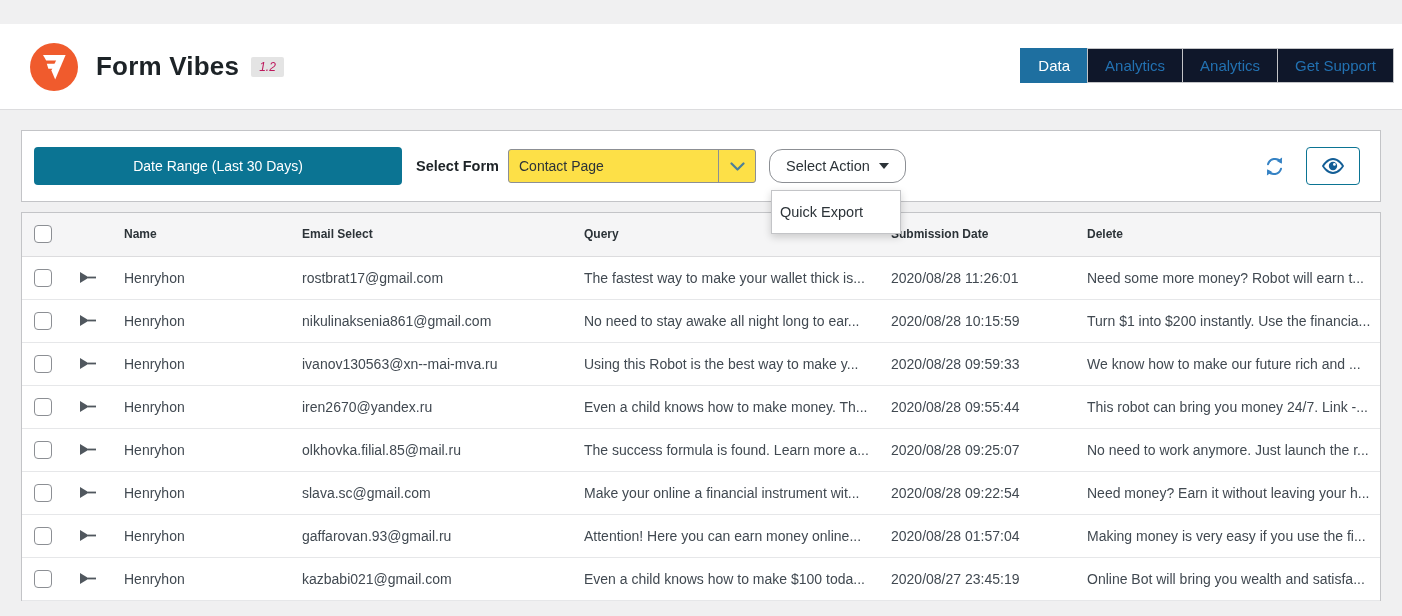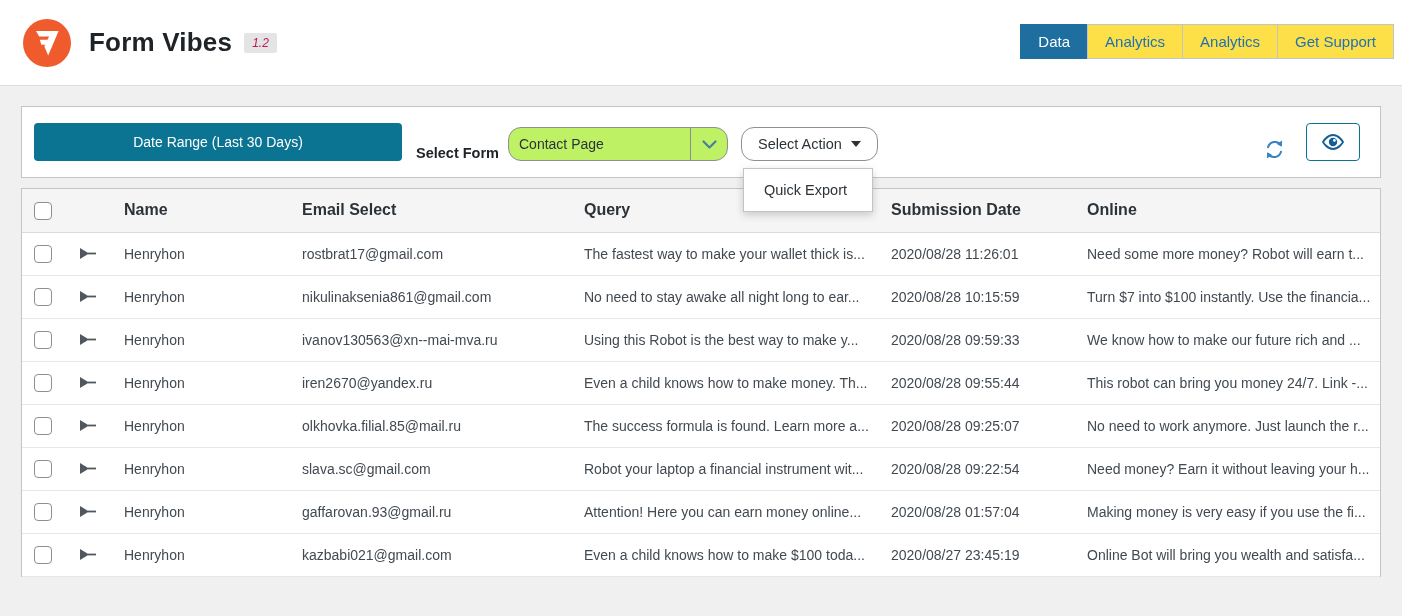--- a/index.html
+++ b/index.html
@@ -1,48 +1,48 @@
 <!DOCTYPE html>
 <html><head>
 <meta charset="utf-8">
 <style>
   * { margin:0; padding:0; box-sizing:border-box; }
   html,body { width:1402px; height:616px; overflow:hidden; }
   body { background:#f0f0f1; font-family:"Liberation Sans", sans-serif; color:#3c434a; }
 
   
-  .topbar { height:86px; background:#fff; border-bottom:1px solid #dcdcde; display:flex; align-items:center; padding-left:23px; position:relative; }
+  .topbar { height:86px; background:#fff; border-bottom:1px solid #dcdcde; display:flex; align-items:center; padding-left:30px; position:relative;margin-top:24px; }
   .logo { width:48px; height:48px; flex:0 0 auto; }
   .app-title { font-size:26px; font-weight:700; color:#1d2327; margin-left:18px; letter-spacing:.2px; }
   .version-badge { margin-left:12px; background:#e4e4e4; color:#be185d; font-size:12px; font-style:italic; padding:3px 8px; border-radius:2px; }
   .tabs { position:absolute; right:8px; top:24px; display:flex; }
-  .tab { padding:8px 17px; font-size:15px; background:#fde047; color:#2271b1; border:1px solid #c3c4c7; margin-left:-1px; cursor:pointer; white-space:nowrap; }
+  .tab { padding:8px 17px; font-size:15px; background:#0f172a; color:#2271b1; border:1px solid #c3c4c7; margin-left:-1px; cursor:pointer; white-space:nowrap; }
   .tab.active { background:#1e6fa0; color:#fff; border-color:#1e6fa0; }
 
   
-  .toolbar { margin:20px 21px 0; background:#fff; border:1px solid #c3c4c7; padding:16px 12px; display:flex; align-items:flex-end; position:relative; }
+  .toolbar { margin:20px 21px 0; background:#fff; border:1px solid #c3c4c7; padding:16px 12px; display:flex; align-items:center; position:relative; }
   .date-range-btn { width:368px; height:38px; background:#0b7493; color:#fff; border:none; border-radius:4px; font-size:14px; font-family:inherit; cursor:pointer; }
   .select-form-label { font-weight:700; font-size:14.5px; color:#1d2327; margin-left:14px; white-space:nowrap; }
-  .form-select { margin-left:9px; width:220px; height:34px; border:1px solid #8c8f94; border-radius:13px; display:flex; align-items:center; background:#bef264; cursor:pointer; }
+  .form-select { margin-left:9px; width:248px; height:34px; border:1px solid #8c8f94; border-radius:3px; display:flex; align-items:center; background:#fde047; cursor:pointer; }
   .form-select .value { flex:1; padding-left:10px; font-size:14px; color:#2c3338; white-space:nowrap; overflow:hidden; }
   .form-select .chev { width:37px; height:100%; border-left:1px solid #8c8f94; display:flex; align-items:center; justify-content:center; }
   .action-wrap { position:relative; margin-left:13px; }
   .action-btn { height:34px; padding:0 16px; background:#fff; border:1px solid #8c8f94; border-radius:13px; font-size:14.5px; color:#2c3338; font-family:inherit; cursor:pointer; display:flex; align-items:center; }
   .caret { width:0; height:0; border-left:5px solid transparent; border-right:5px solid transparent; border-top:6px solid #2c3338; margin-left:9px; }
   .action-menu { position:absolute; left:2px; top:41px; width:130px; background:#fff; border:1px solid #c3c4c7; box-shadow:0 3px 8px rgba(0,0,0,.18); z-index:30; }
-  .action-menu .item { padding:13px 20px; font-size:14.5px; color:#2c3338; cursor:pointer; white-space:nowrap; }
+  .action-menu .item { padding:13px 8px; font-size:14.5px; color:#2c3338; cursor:pointer; white-space:nowrap; }
   .tool-spacer { flex:1; }
   .refresh-btn { background:none; border:none; cursor:pointer; margin-right:20px; display:flex; align-items:center; }
   .eye-btn { width:54px; height:38px; background:#fff; border:1px solid #0b7493; border-radius:4px; display:flex; align-items:center; justify-content:center; cursor:pointer; margin-right:8px; }
 
   
   .table-card { margin:10px 21px 0; background:#fff; border:1px solid #c3c4c7; border-bottom:none; }
   table { width:100%; border-collapse:collapse; table-layout:fixed; }
   col.c-cb{width:44px;} col.c-flag{width:46px;} col.c-name{width:178px;} col.c-email{width:282px;} col.c-query{width:307px;} col.c-date{width:196px;} col.c-subj{width:auto;}
-  thead th { background:#f5f5f6; border-bottom:1px solid #dcdcde; height:43px; text-align:left; font-size:16px; font-weight:700; color:#2c3338; padding:0 12px; white-space:nowrap; overflow:hidden; }
+  thead th { background:#f5f5f6; border-bottom:1px solid #dcdcde; height:43px; text-align:left; font-size:12px; font-weight:700; color:#2c3338; padding:0 12px; white-space:nowrap; overflow:hidden; }
   tbody td { height:43px; border-bottom:1px solid #e6e7e9; font-size:14px; color:#414951; padding:0 12px; white-space:nowrap; overflow:hidden; text-overflow:clip; }
   .cb { width:18px; height:18px; border:1px solid #8c8f94; border-radius:4px; background:#fff; display:inline-block; vertical-align:middle; cursor:pointer; }
   td.flag-cell, th.flag-cell { padding:0 6px 0 14px; }
 </style>
 </head>
 <body>
 
 <div class="topbar">
   <span class="logo">
     <svg width="48" height="48" viewBox="0 0 48 48">
@@ -118,21 +118,21 @@
         <col class="c-subj">
       </colgroup>
     <thead>
       <tr>
         <th><span class="cb"></span></th>
         <th class="flag-cell"></th>
         <th>Name</th>
         <th>Email Select</th>
         <th>Query</th>
         <th>Submission Date</th>
-        <th>Online</th>
+        <th>Delete</th>
       </tr>
     </thead>
     <tbody id="rows-body">
 
   <tr>
     <td><span class="cb"></span></td>
     <td class="flag-cell">
       <svg width="16" height="11" viewBox="0 0 16 11">
         <polygon points="0,0 9,5.5 0,11" fill="#50575e"></polygon>
         <rect x="8" y="4.6" width="8" height="1.8" fill="#50575e"></rect>
@@ -150,21 +150,21 @@
     <td class="flag-cell">
       <svg width="16" height="11" viewBox="0 0 16 11">
         <polygon points="0,0 9,5.5 0,11" fill="#50575e"></polygon>
         <rect x="8" y="4.6" width="8" height="1.8" fill="#50575e"></rect>
       </svg>
     </td>
     <td>Henryhon</td>
     <td>nikulinaksenia861@gmail.com</td>
     <td>No need to stay awake all night long to ear...</td>
     <td>2020/08/28 10:15:59</td>
-    <td>Turn $7 into $100 instantly. Use the financia...</td>
+    <td>Turn $1 into $200 instantly. Use the financia...</td>
   </tr>
 
   <tr>
     <td><span class="cb"></span></td>
     <td class="flag-cell">
       <svg width="16" height="11" viewBox="0 0 16 11">
         <polygon points="0,0 9,5.5 0,11" fill="#50575e"></polygon>
         <rect x="8" y="4.6" width="8" height="1.8" fill="#50575e"></rect>
       </svg>
     </td>
@@ -208,21 +208,21 @@
   <tr>
     <td><span class="cb"></span></td>
     <td class="flag-cell">
       <svg width="16" height="11" viewBox="0 0 16 11">
         <polygon points="0,0 9,5.5 0,11" fill="#50575e"></polygon>
         <rect x="8" y="4.6" width="8" height="1.8" fill="#50575e"></rect>
       </svg>
     </td>
     <td>Henryhon</td>
     <td>slava.sc@gmail.com</td>
-    <td>Robot your laptop a financial instrument wit...</td>
+    <td>Make your online a financial instrument wit...</td>
     <td>2020/08/28 09:22:54</td>
     <td>Need money? Earn it without leaving your h...</td>
   </tr>
 
 
   <tr>
     <td><span class="cb"></span></td>
     <td class="flag-cell">
       <svg width="16" height="11" viewBox="0 0 16 11">
         <polygon points="0,0 9,5.5 0,11" fill="#50575e"></polygon>

